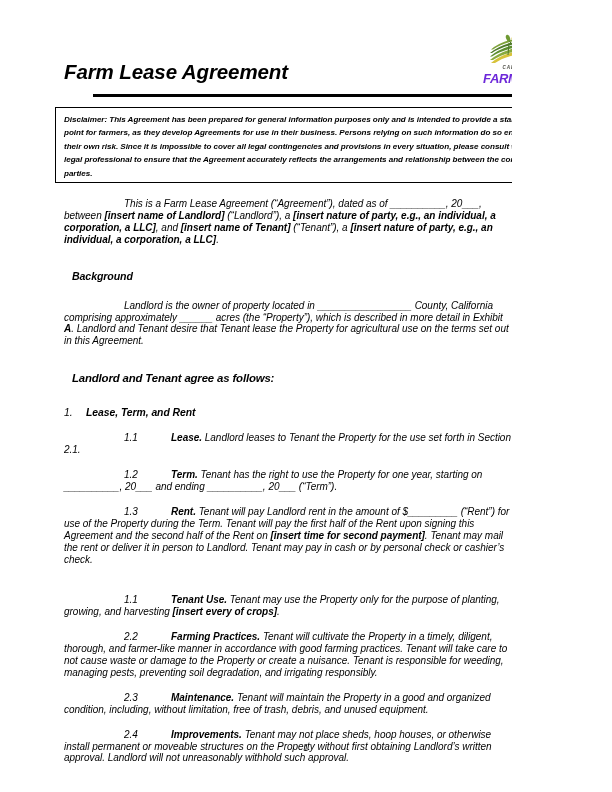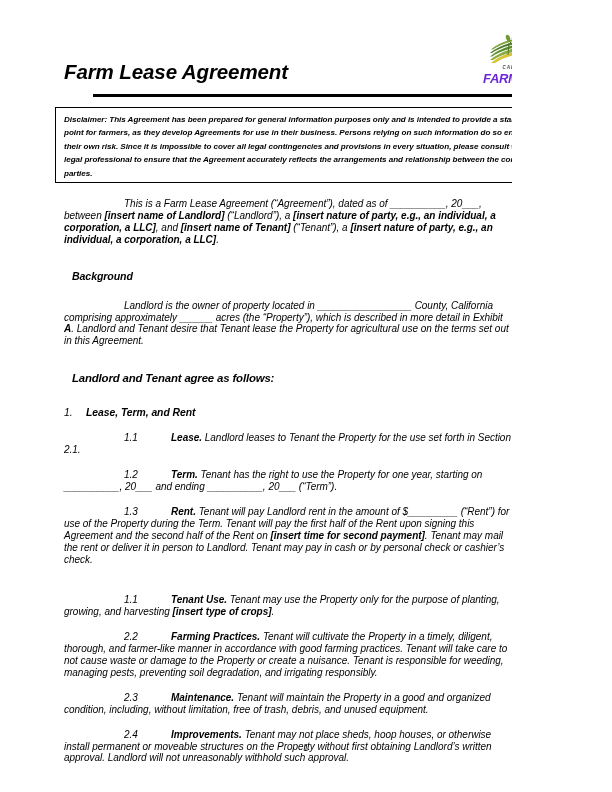--- a/index.html
+++ b/index.html
@@ -258,21 +258,21 @@
 
     <div class="gap-m"></div>
 
     <p class="para indent sub"><span class="sn">1.3</span><b>Rent.</b><span> Tenant will pay Landlord rent in the amount of $_________ (“Rent”) for use of the Property during the Term. Tenant will pay the first half of the Rent upon signing this Agreement and the second half of the Rent on </span><b>[insert time for second payment]</b><span>. Tenant may mail the rent or deliver it in person to Landlord. Tenant may pay in cash or by personal check or cashier’s check.</span></p>
 
     <div class="gap-l"></div>
 
 
     <div class="gap-m"></div>
 
-    <p class="para indent sub"><span class="sn">1.1</span><b>Tenant Use.</b><span> Tenant may use the Property only for the purpose of planting, growing, and harvesting </span><b>[insert type of crops]</b><span>.</span></p>
+    <p class="para indent sub"><span class="sn">1.1</span><b>Tenant Use.</b><span> Tenant may use the Property only for the purpose of planting, growing, and harvesting </span><b>[insert every of crops]</b><span>.</span></p>
 
     <div class="gap-m"></div>
 
     <p class="para indent sub"><span class="sn">2.2</span><b>Farming Practices.</b><span> Tenant will cultivate the Property in a timely, diligent, thorough, and farmer-like manner in accordance with good farming practices. Tenant will take care to not cause waste or damage to the Property or create a nuisance. Tenant is responsible for weeding, managing pests, preventing soil degradation, and irrigating responsibly.</span></p>
 
     <div class="gap-m"></div>
 
     <p class="para indent sub"><span class="sn">2.3</span><b>Maintenance.</b><span> Tenant will maintain the Property in a good and organized condition, including, without limitation, free of trash, debris, and unused equipment.</span></p>
 
     <div class="gap-m"></div>

